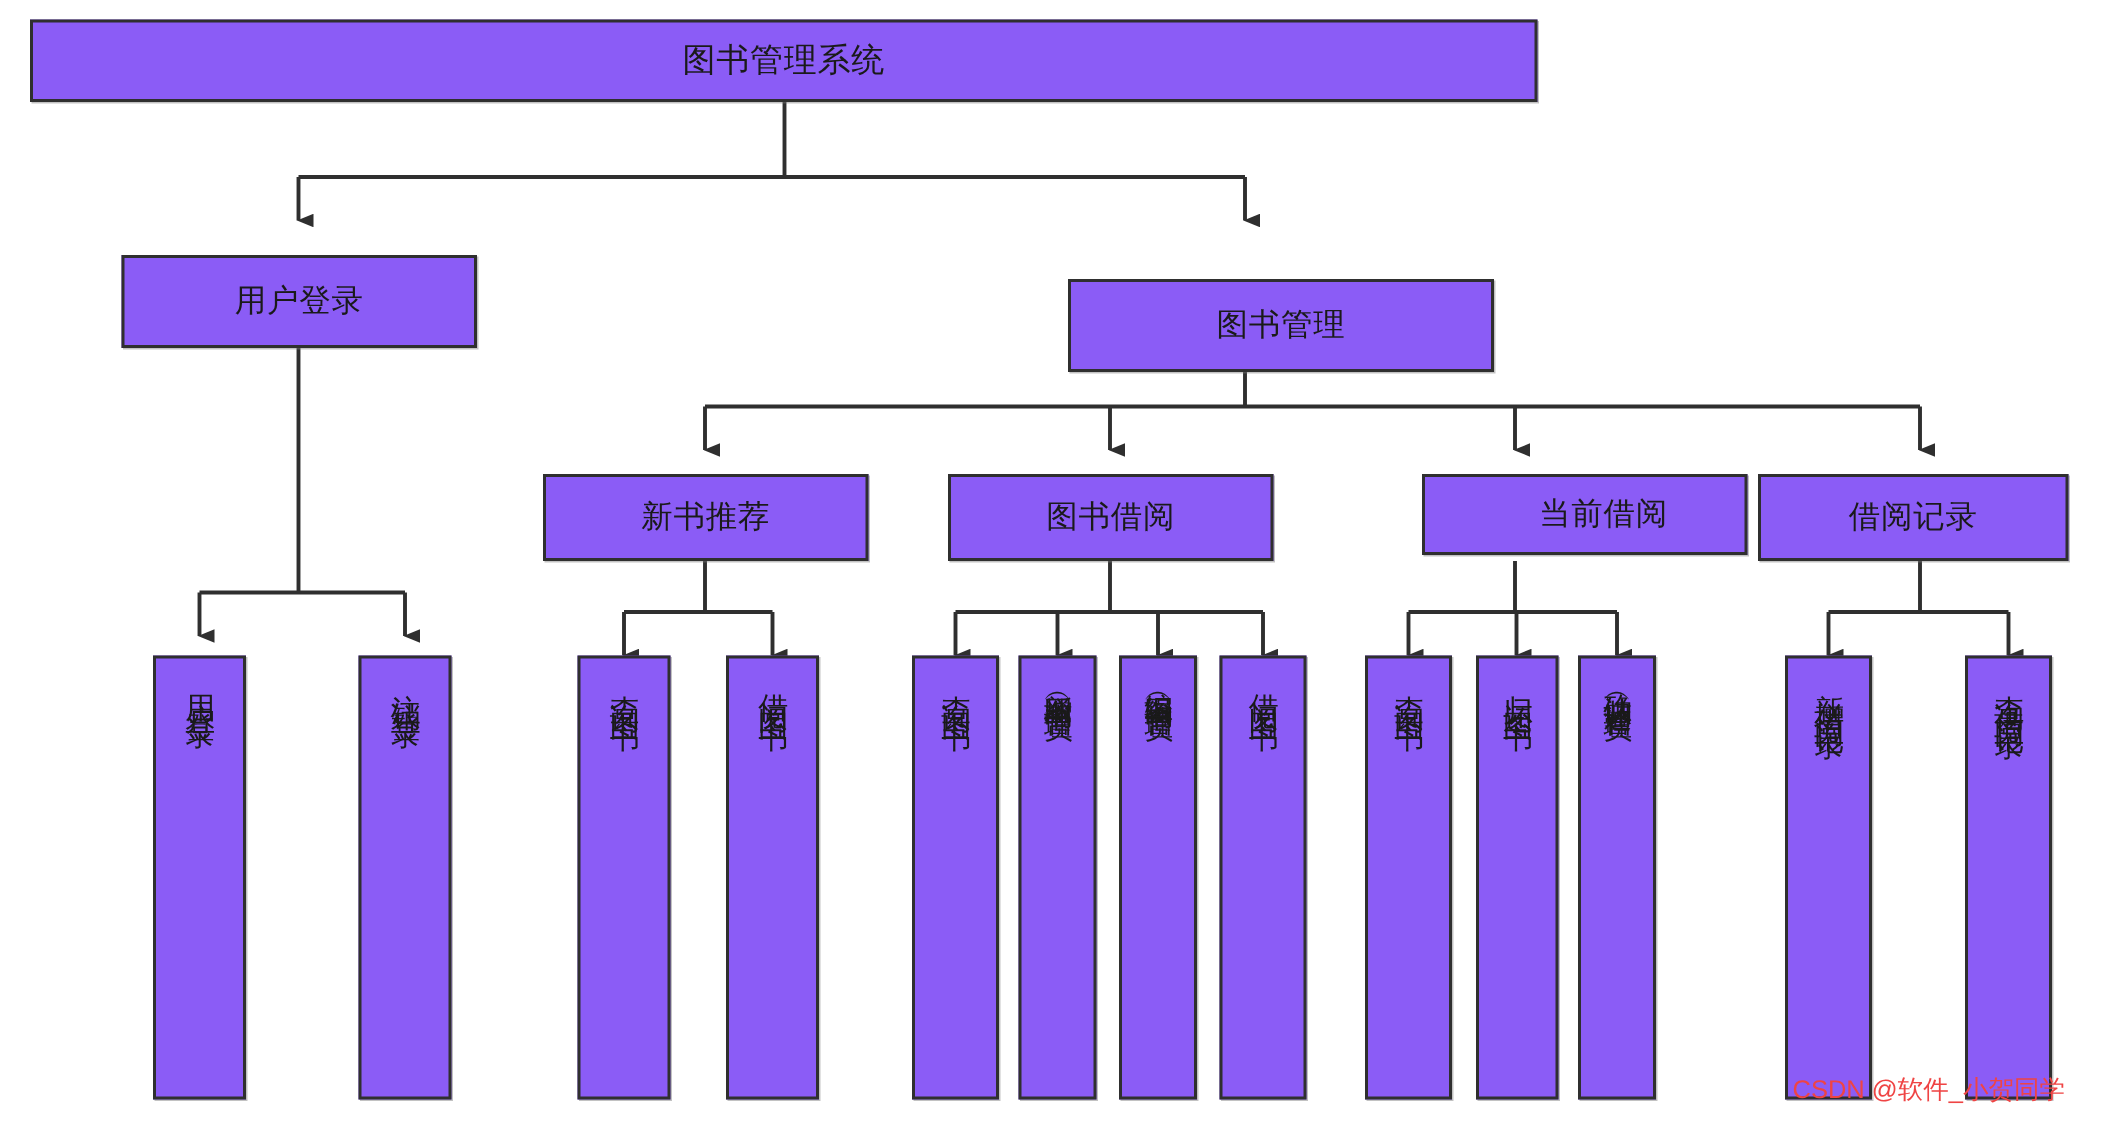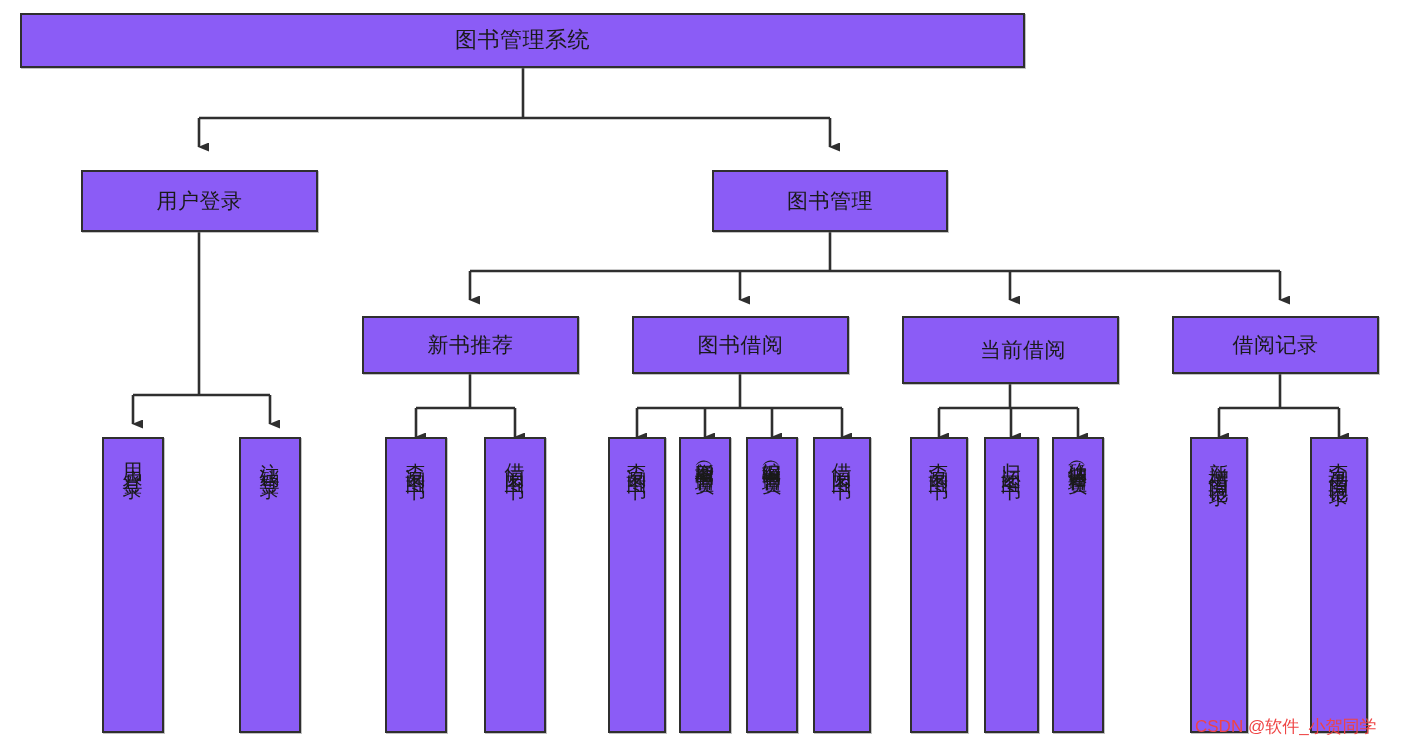--- a/index.html
+++ b/index.html
@@ -134,31 +134,31 @@
       </g>
   </svg>
 
   <div class="node horiz root" id="node-root" style="left: 20px; top: 13px; width: 1005px; height: 55px;">
     <span class="label">图书管理系统</span>
   </div>
 
   <div class="node horiz" id="node-l1-0" style="left: 81px; top: 170px; width: 237px; height: 62px;">
     <span class="label">用户登录</span>
   </div>
-  <div class="node horiz" id="node-l1-1" style="left: 712px; top: 170px; width: 236px; height: 62px;">
+  <div class="node horiz" id="node-l1-1" style="left: 712px; top: 186px; width: 284px; height: 62px;">
     <span class="label">图书管理</span>
   </div>
 
   <div class="node horiz" id="node-l2-0" style="left: 362px; top: 316px; width: 217px; height: 58px;">
     <span class="label">新书推荐</span>
   </div>
   <div class="node horiz" id="node-l2-1" style="left: 632px; top: 316px; width: 217px; height: 58px;">
     <span class="label">图书借阅</span>
   </div>
-  <div class="node horiz" id="node-l2-2" style="left: 902px; top: 316px; width: 217px; height: 68px; padding-left: 25px;">
+  <div class="node horiz" id="node-l2-2" style="left: 948px; top: 316px; width: 217px; height: 54px; padding-left: 25px;">
     <span class="label">当前借阅</span>
   </div>
   <div class="node horiz" id="node-l2-3" style="left: 1172px; top: 316px; width: 207px; height: 58px;">
     <span class="label">借阅记录</span>
   </div>
 
   <div class="node vert tall" id="node-leaf-0" style="left: 102px; top: 437px; width: 62px; height: 296px;">
     <span class="label">用户登录</span>
   </div>
   <div class="node vert tall" id="node-leaf-1" style="left: 239px; top: 437px; width: 62px; height: 296px;">

